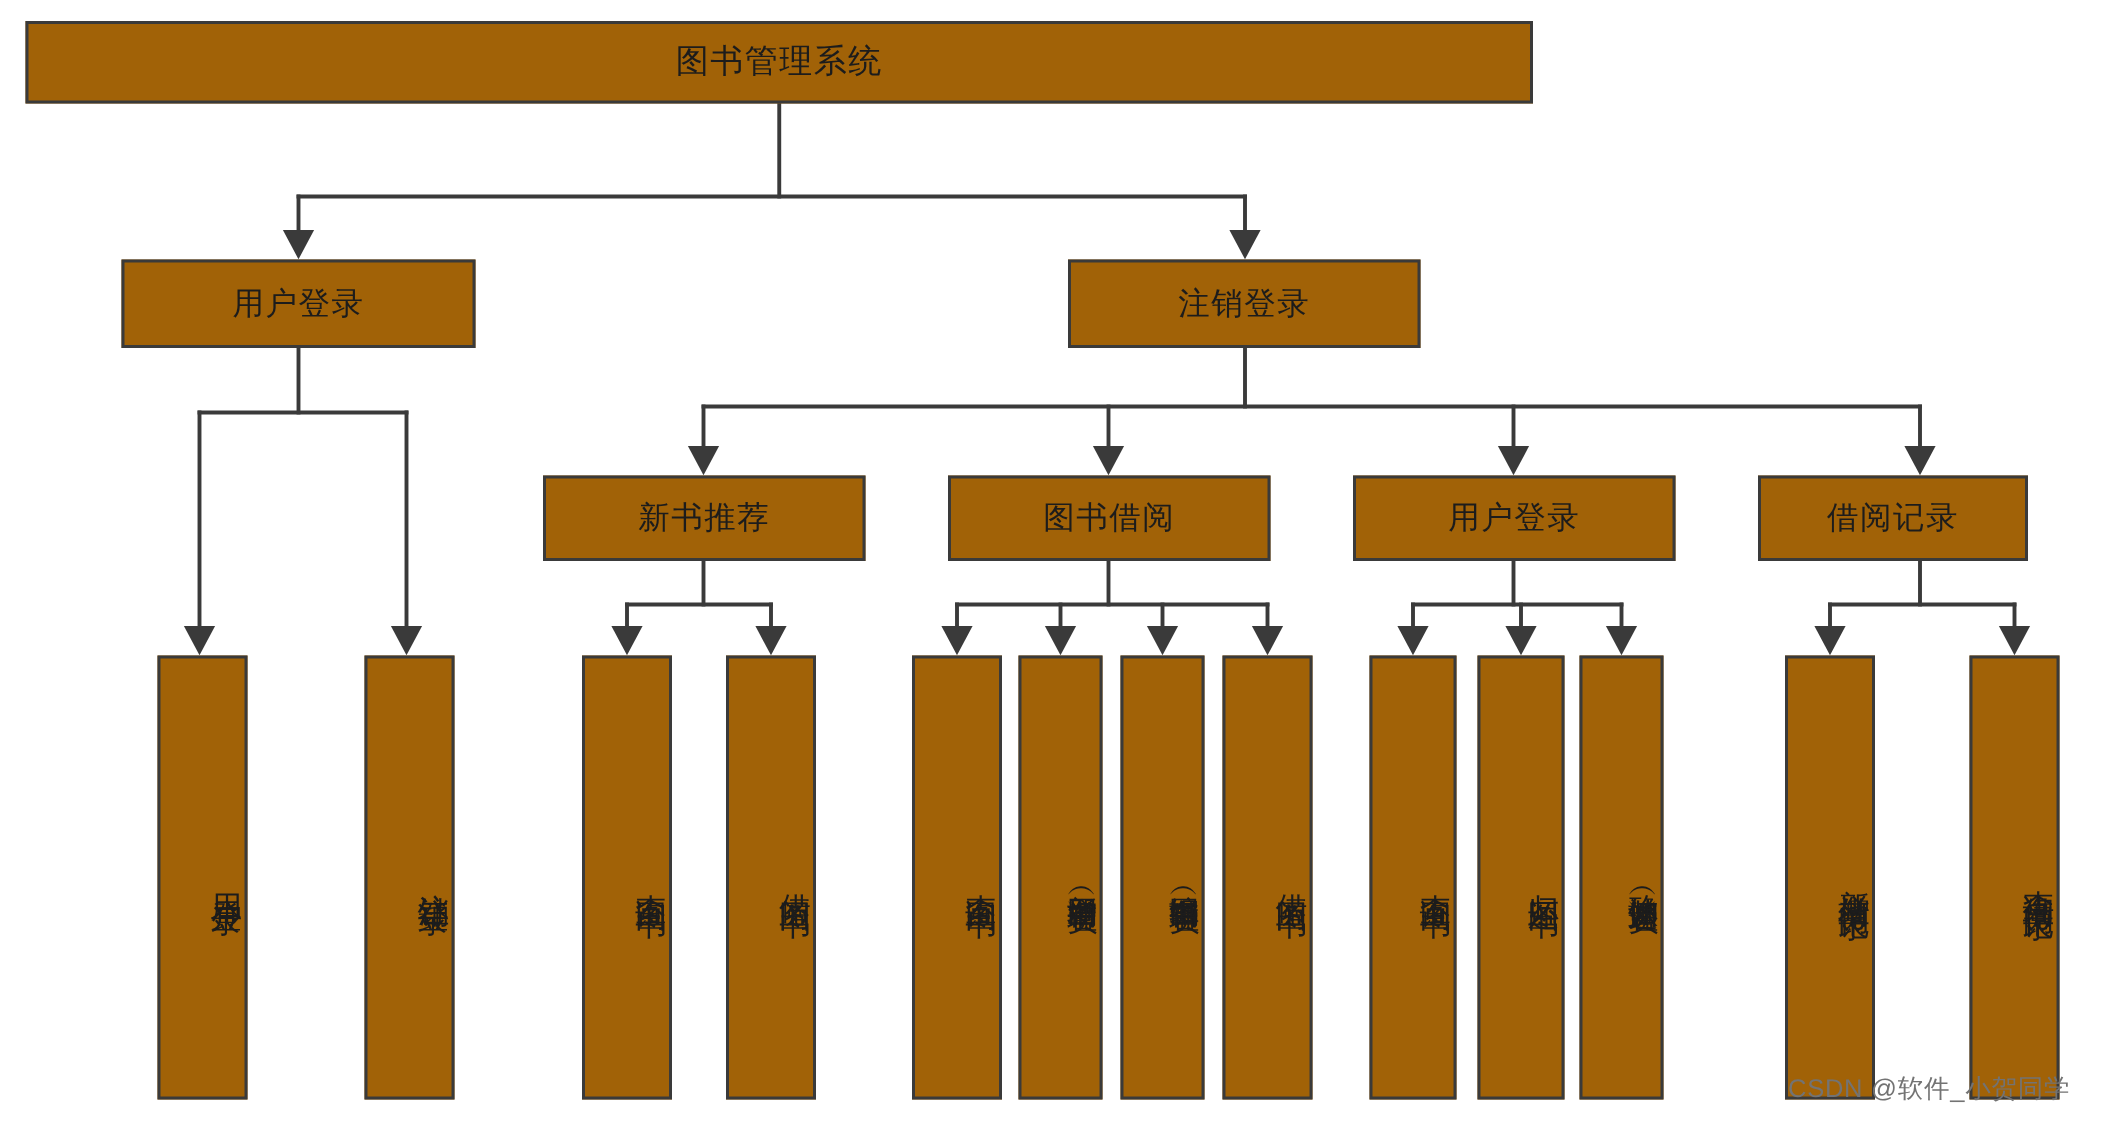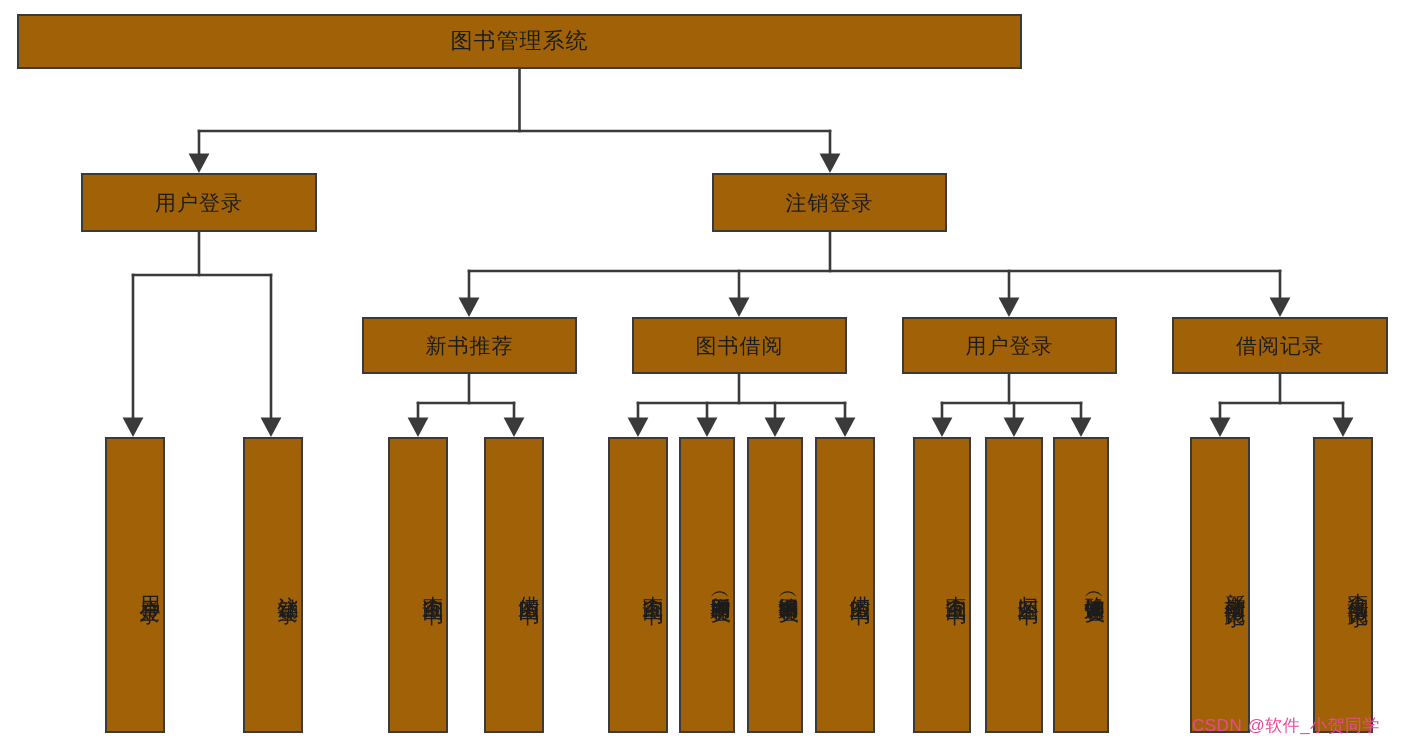--- a/index.html
+++ b/index.html
@@ -56,21 +56,21 @@
     justify-content: center;
     color: #1c1c1c;
   }
   .node-v.narrow {
     font-size: 20px;
     letter-spacing: 1px;
   }
   .watermark {
     position: absolute;
     font-size: 17px;
-    color: #ec4899;
+    color: #737373;
     letter-spacing: 0.5px;
     white-space: nowrap;
     user-select: none;
   }
 </style>
 </head>
 <body>
 
 <div id="canvas">
 
@@ -140,21 +140,21 @@
 
   <div class="node node-h" style="left:632px; top:317px; width:215px; height:57px;">
     <span>图书借阅</span>
   </div>
   <div class="node node-h" style="left:362px; top:317px; width:215px; height:57px;">
     <span>新书推荐</span>
   </div>
   <div class="node node-h" style="left:902px; top:317px; width:215px; height:57px;">
     <span>用户登录</span>
   </div>
-  <div class="node node-h" style="left:1172px; top:317px; width:216px; height:57px;">
+  <div class="node node-h" style="left:1172px; top:317px; width:180px; height:57px;">
     <span>借阅记录</span>
   </div>
 
   <div class="node node-v" style="left:105px; top:437px; width:60px; height:296px;">
     <span>用户登录</span>
   </div>
   <div class="node node-v" style="left:243px; top:437px; width:60px; height:296px;">
     <span>注销登录</span>
   </div>
 

